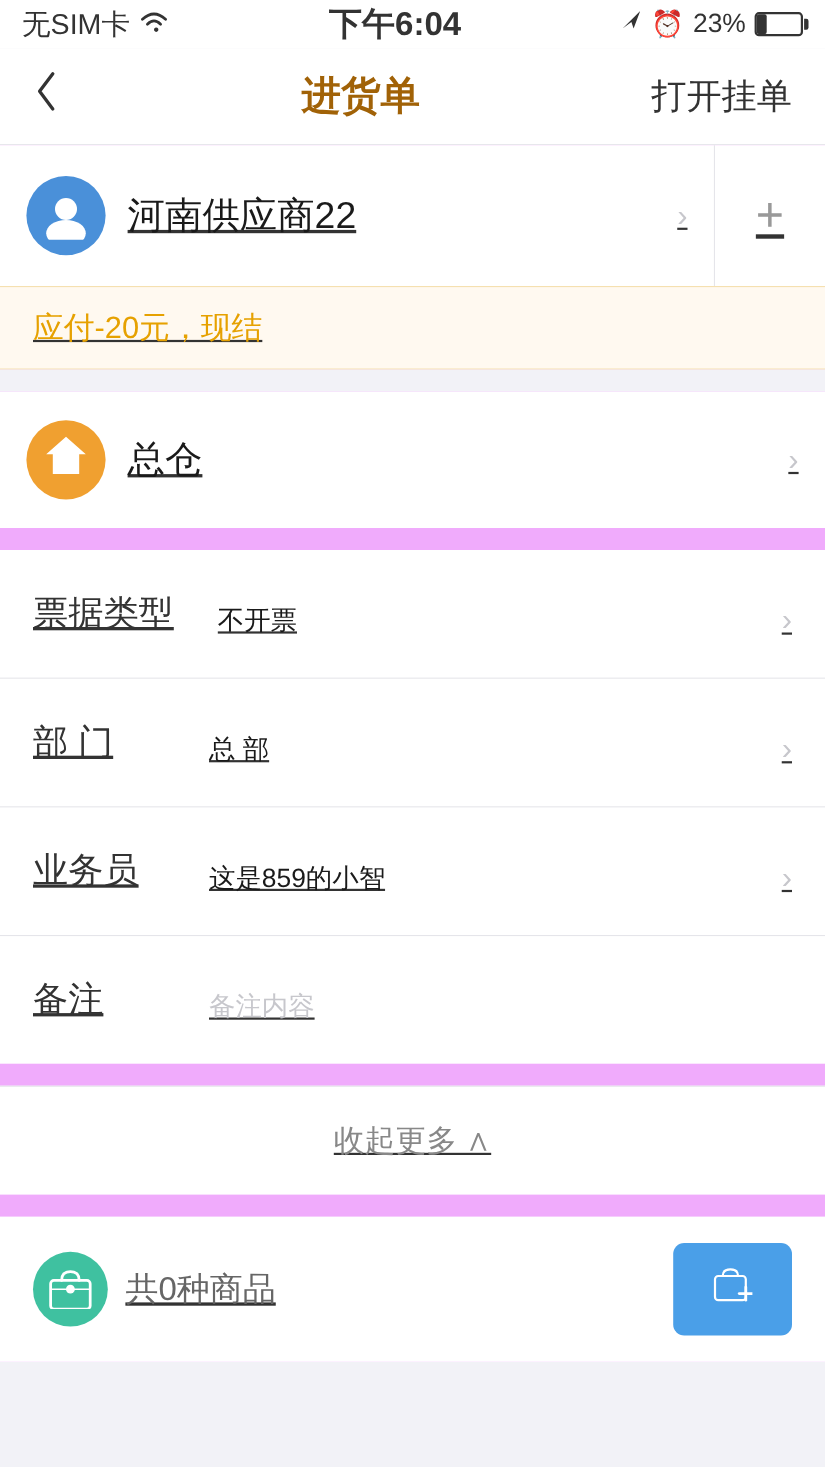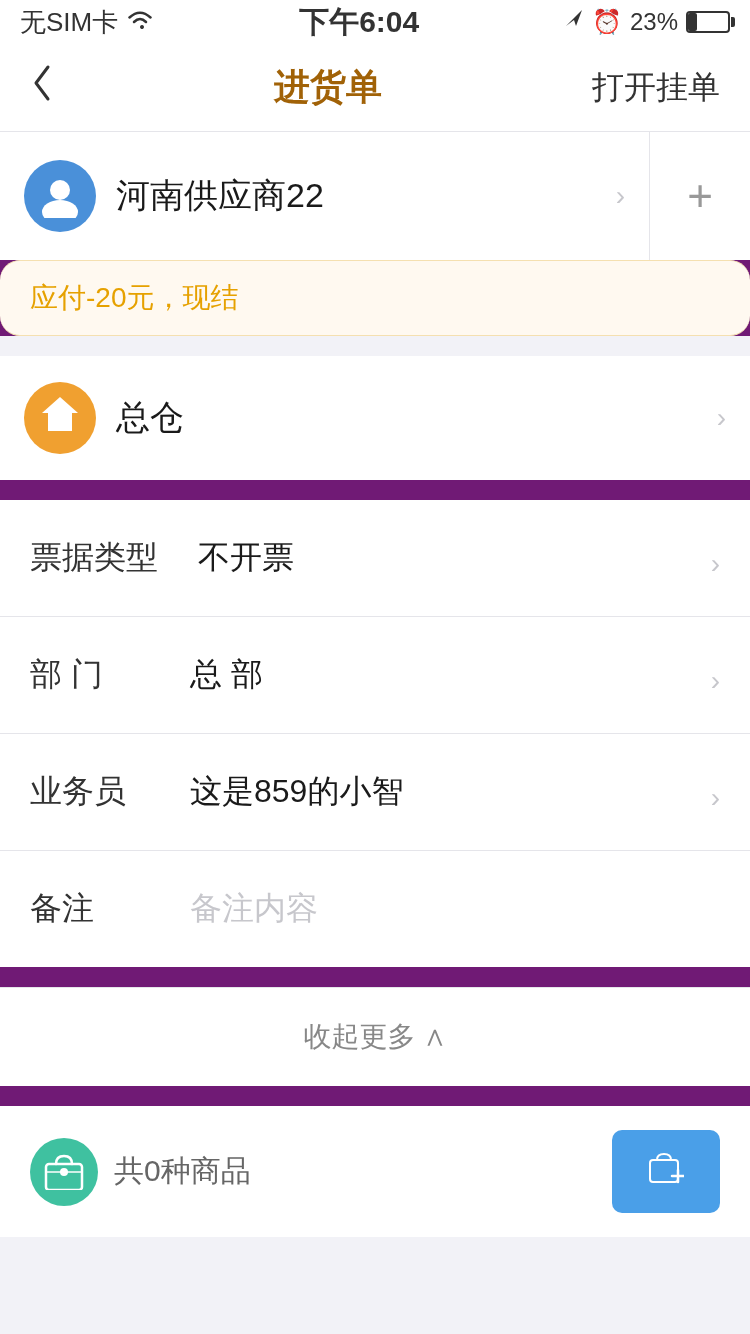--- a/index.html
+++ b/index.html
@@ -51,21 +51,21 @@
       border-bottom: 1px solid #e5e5ea;
     }
     .nav-back {
       font-size: 36px; color: #333; cursor: pointer;
       padding: 10px; margin-left: -10px;
     }
     .nav-title { font-size: 36px; font-weight: 600; color: #a16207; }
     .nav-action { font-size: 32px; color: #333; cursor: pointer; }
 
     
-    .content { background: #701a75; }
+    .content { background: #f0abfc; text-decoration: underline; }
 
     
     .card {
       background: #fff;
       margin-bottom: 20px;
     }
 
     
     .supplier-section {
       background: #fff;
@@ -97,21 +97,20 @@
     }
 
     
     .notice-bar {
       background: #fff9f0;
       padding: 18px 30px;
       font-size: 28px;
       color: #e6a100;
       border-top: 1px solid #f5e0b0;
       border-bottom: 1px solid #f5e0b0;
-      border-radius: 20px;
     }
 
     
     .gap { height: 20px; background: #f2f2f7; }
 
     
     .warehouse-section {
       background: #fff;
     }
     .warehouse-row {
@@ -140,21 +139,21 @@
       border-bottom: 1px solid #e5e5ea;
       position: relative;
     }
     .form-row:last-child { border-bottom: none; }
     .form-label {
       font-size: 32px; color: #333;
       min-width: 120px; margin-right: 40px;
       white-space: nowrap;
     }
     .form-value {
-      font-size: 32px; color: #1a1a1a; flex: 1;
+      font-size: 24px; color: #1a1a1a; flex: 1;
     }
     .form-value.placeholder {
       color: #c7c7cc;
     }
     .form-chevron {
       color: #c7c7cc; font-size: 28px; margin-left: 10px;
     }
 
     
     .collapse-bar {

